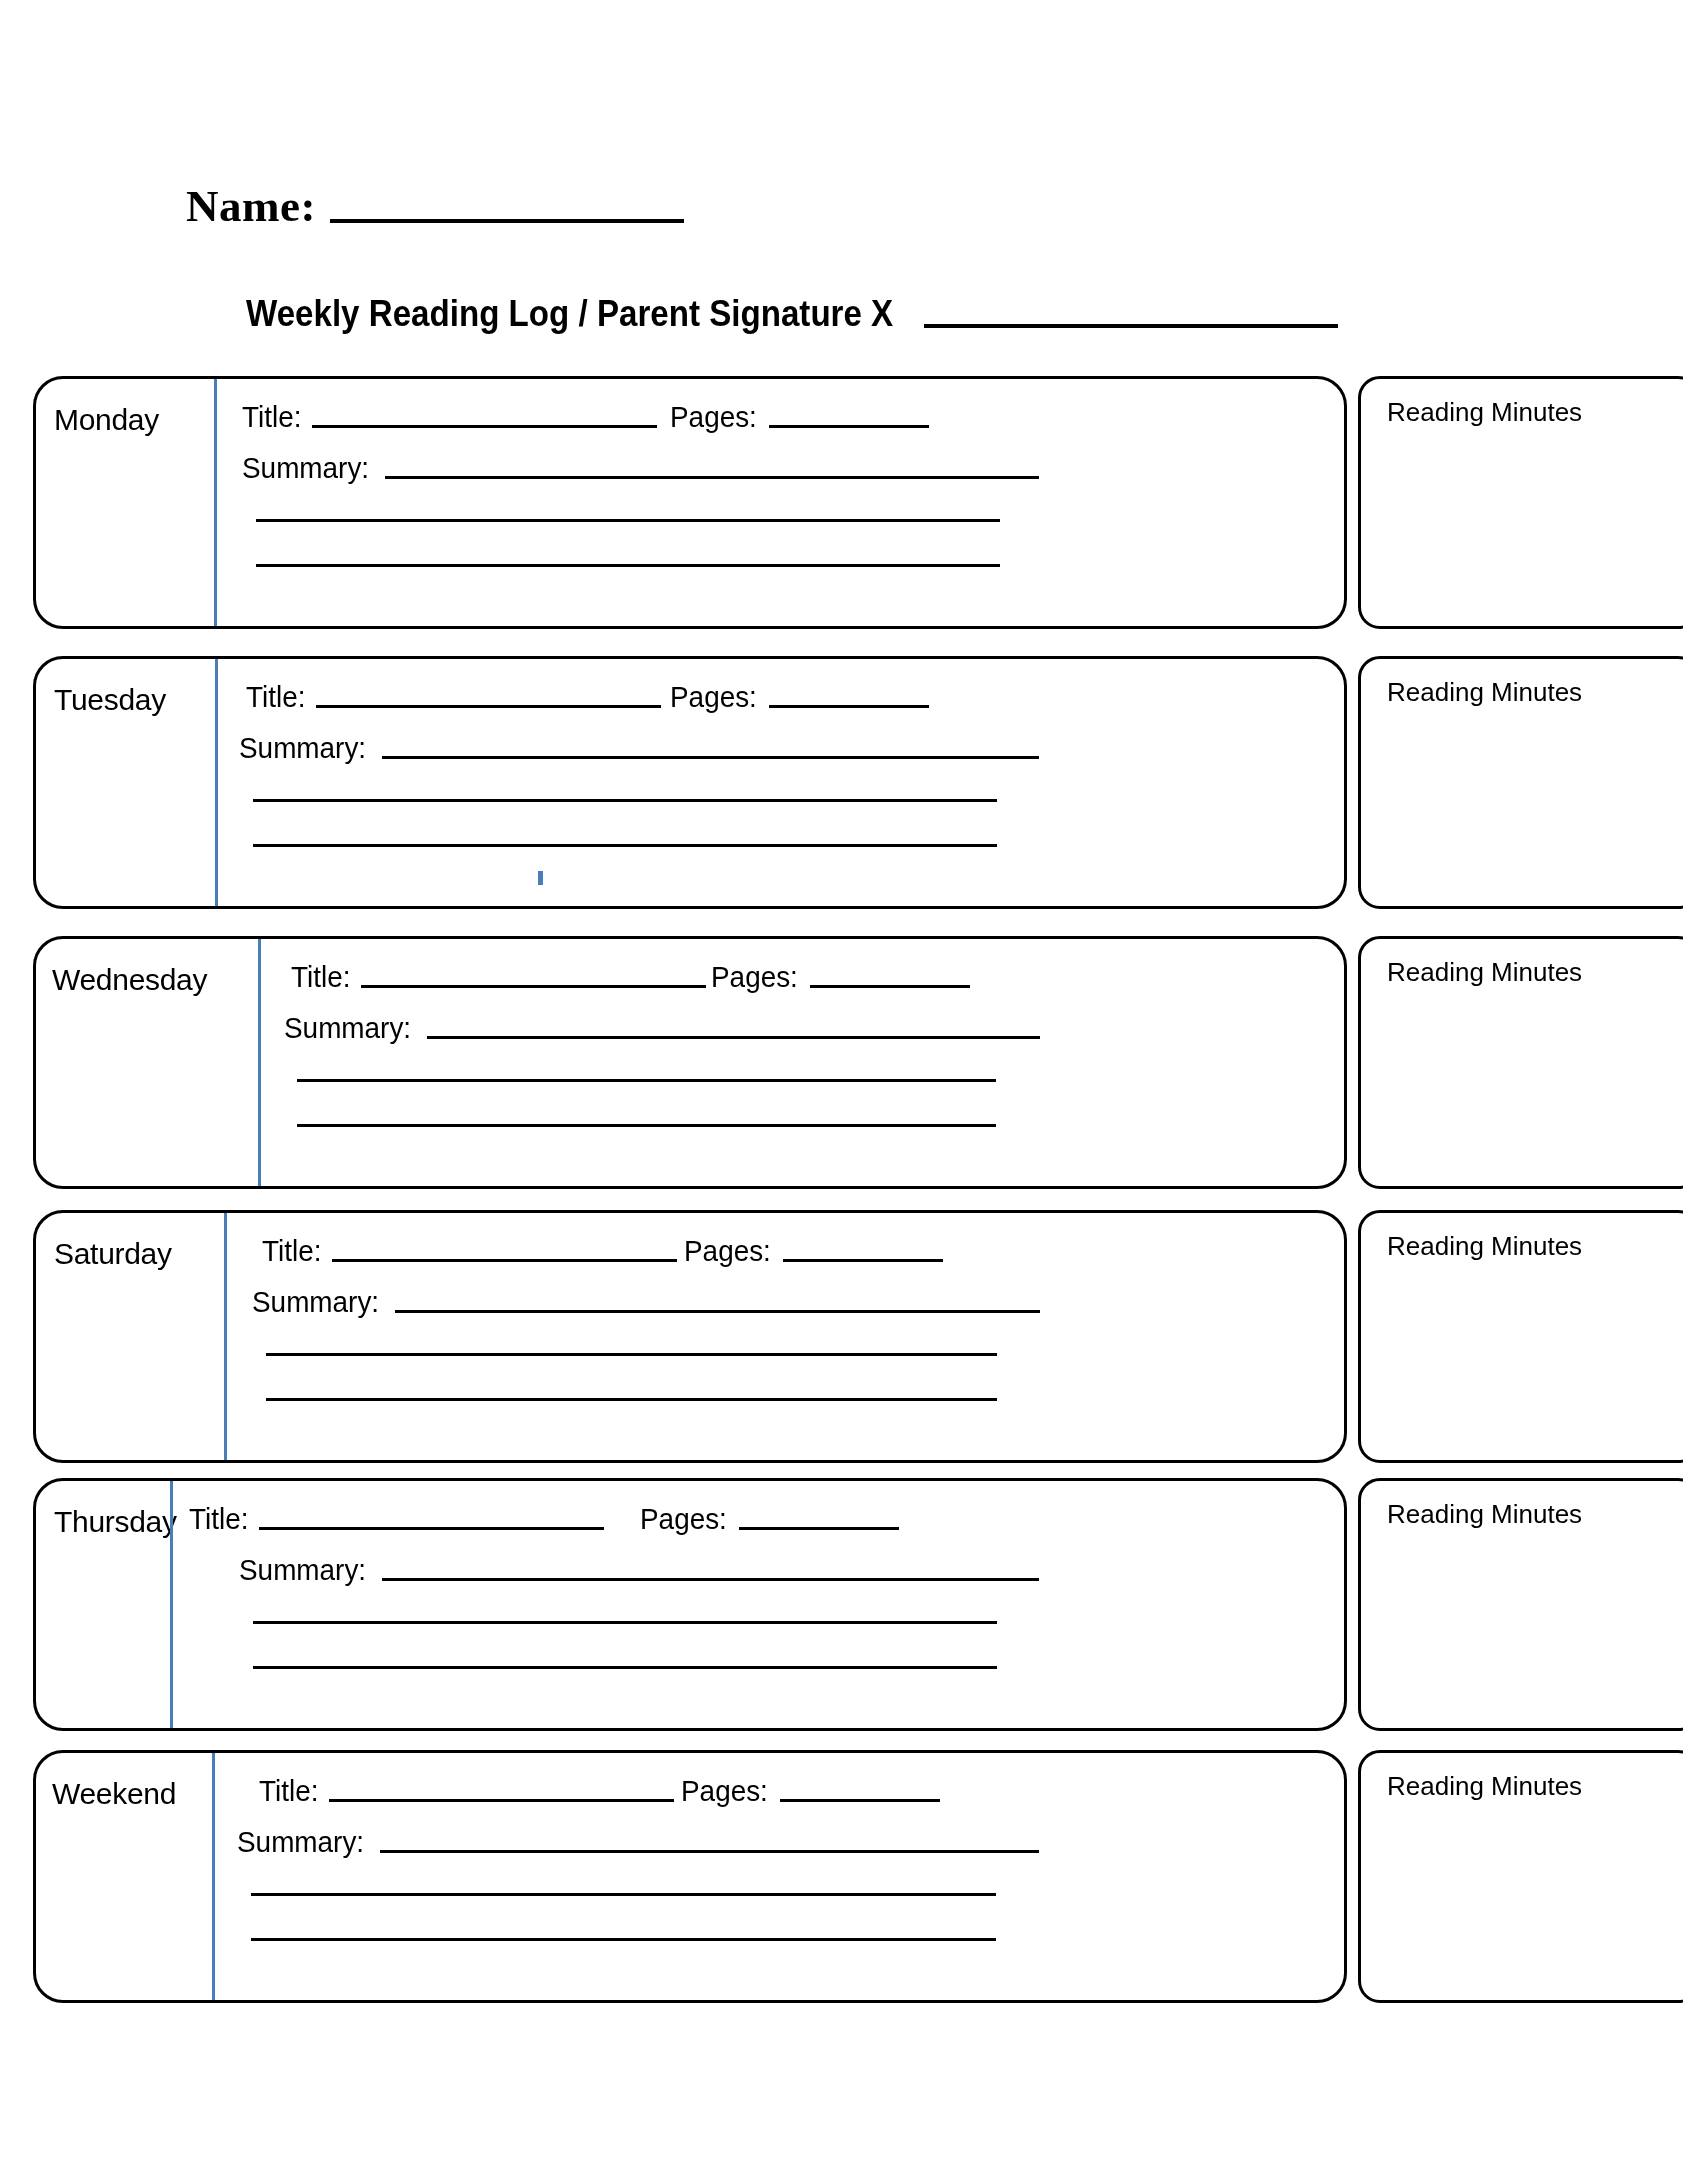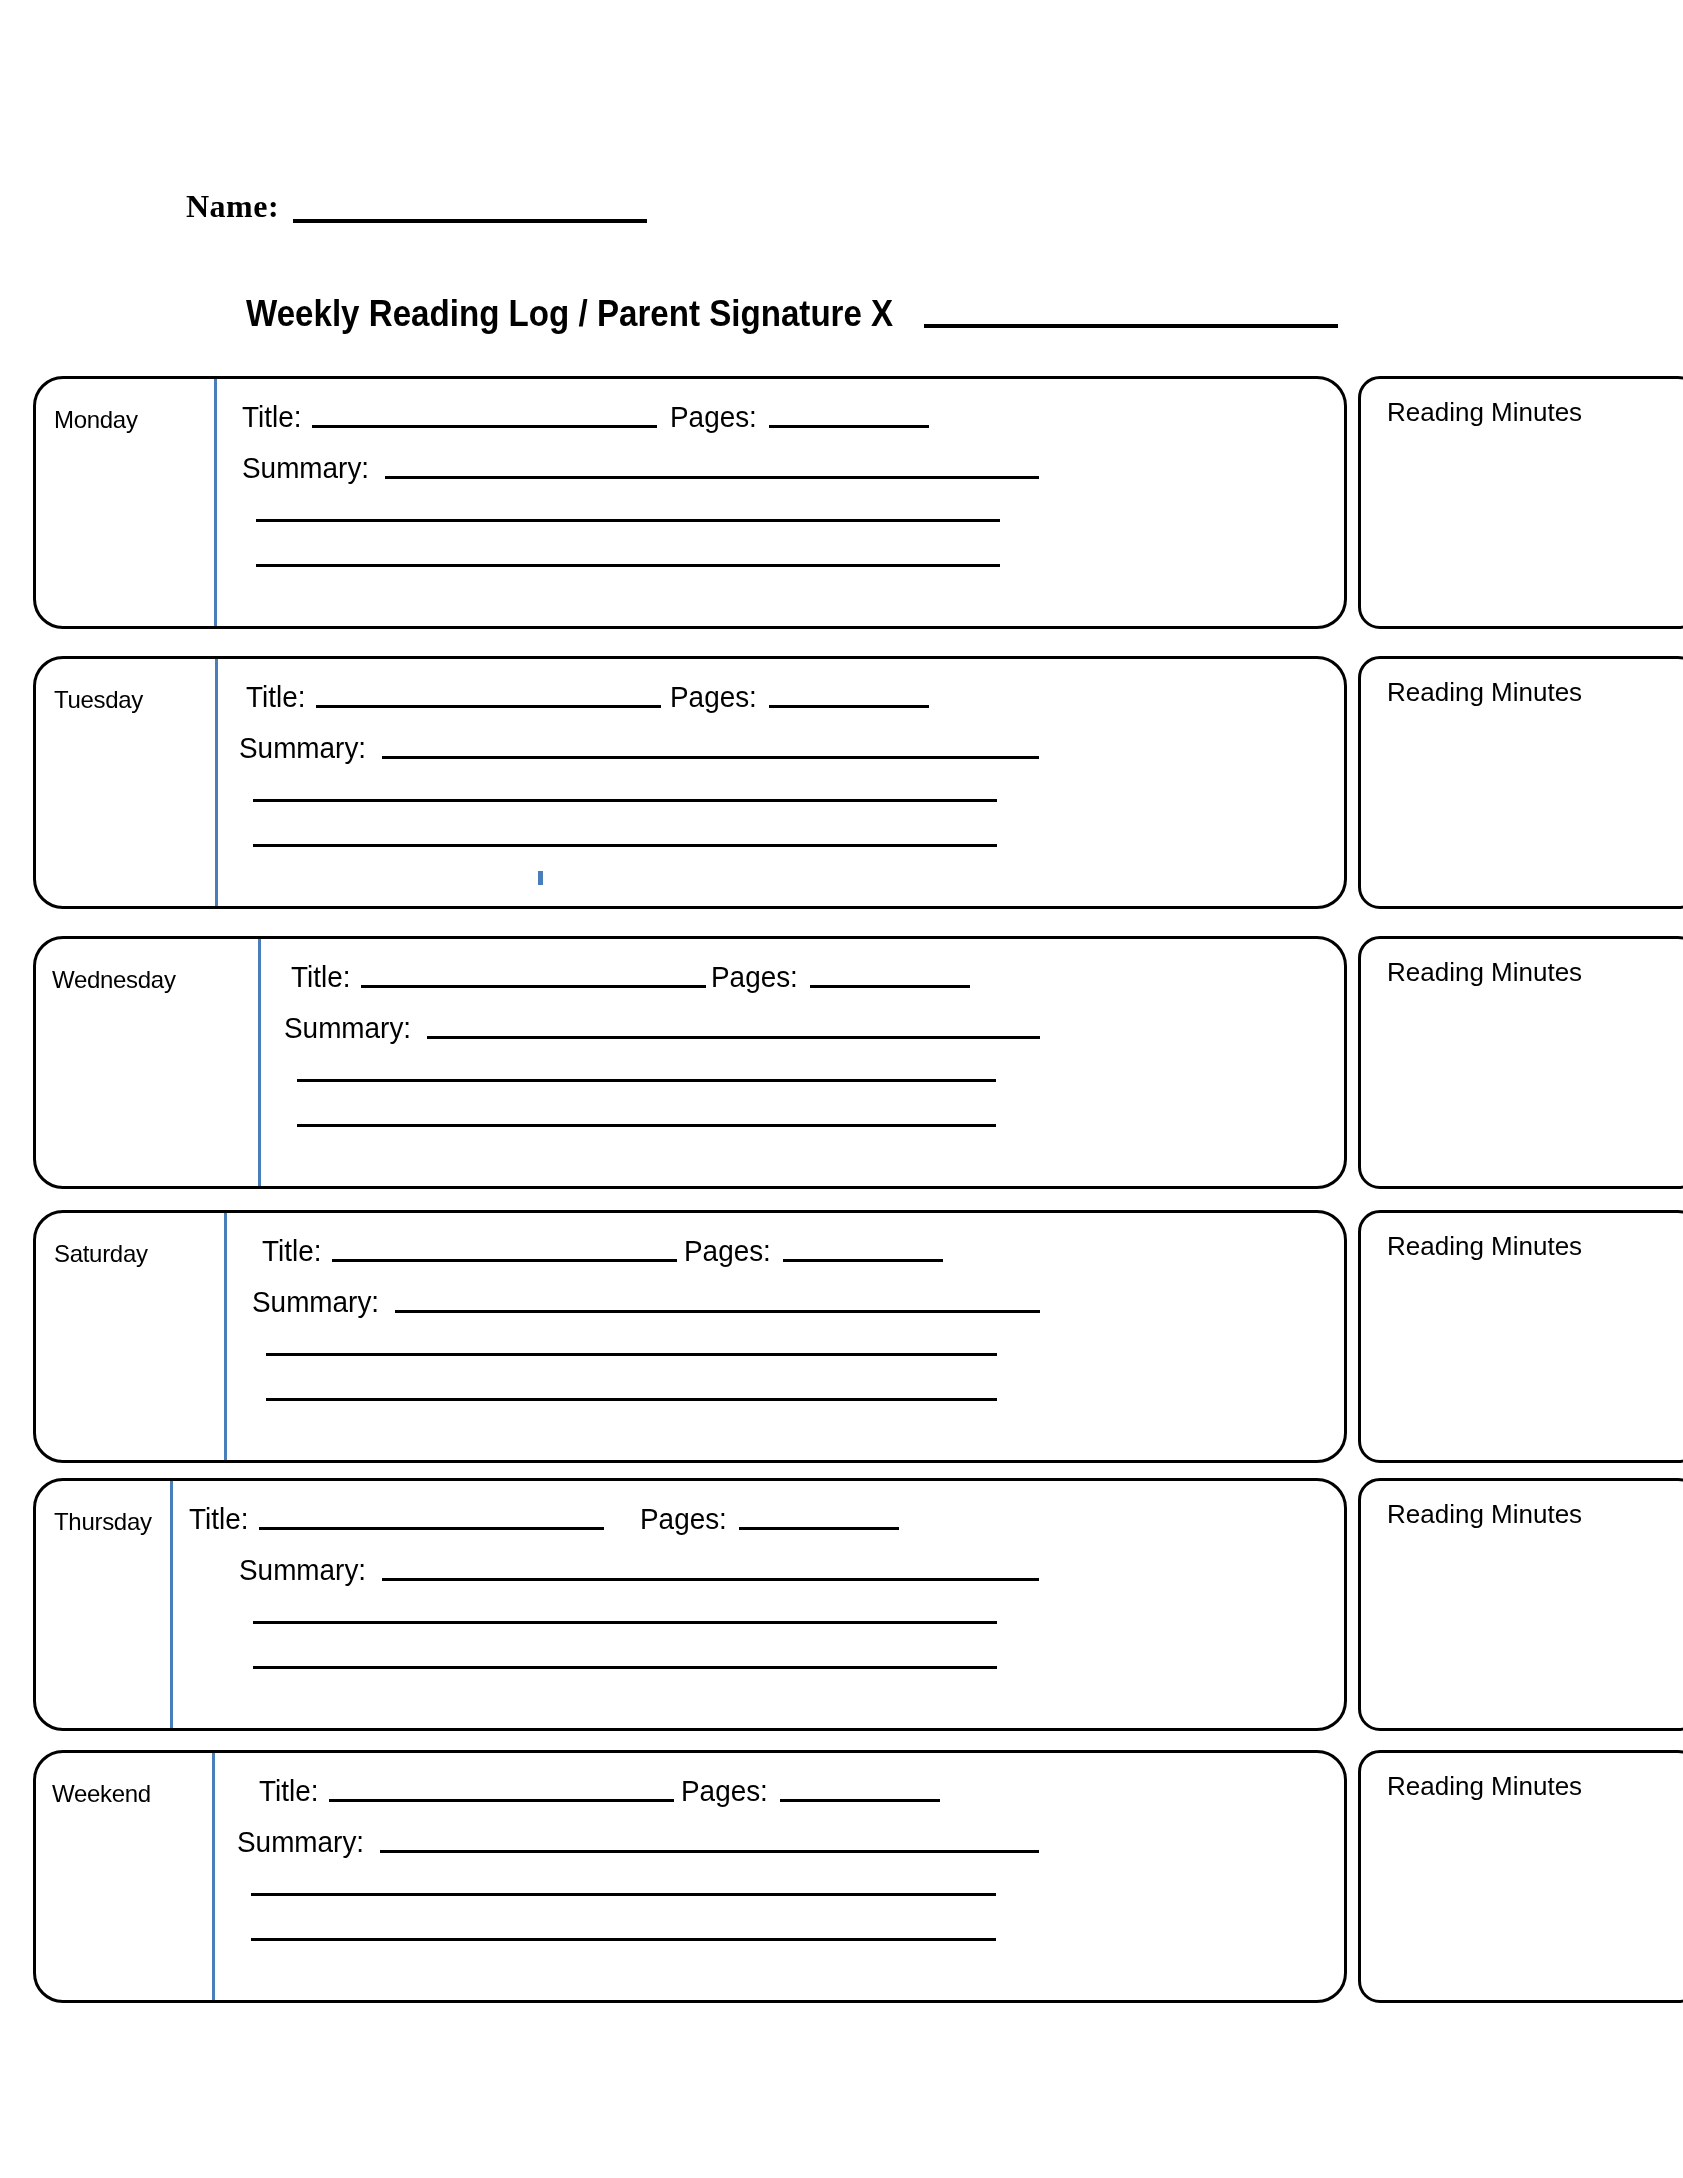--- a/index.html
+++ b/index.html
@@ -34,21 +34,21 @@
   .date-group {
     position: absolute;
     left: 1028px;
     top: 0;
     display: flex;
     align-items: flex-end;
   }
   .serif-label {
     font-family: "Liberation Serif", "DejaVu Serif", serif;
     font-weight: bold;
-    font-size: 32px;
+    font-size: 45px;
     line-height: 46px;
     letter-spacing: 0.5px;
     white-space: nowrap;
   }
   .blank-rule {
     border-bottom: 4px solid #000;
     height: 0;
     margin-bottom: 6px;
   }
   .name-rule { width: 354px; margin-left: 14px; }
@@ -110,21 +110,21 @@
     position: absolute;
     left: 26px;
     top: 18px;
     font-size: 26px;
     line-height: 30px;
     white-space: nowrap;
   }
 
   .day-label {
     position: absolute;
-    font-size: 24px;
+    font-size: 30px;
     line-height: 42px;
     white-space: nowrap;
     letter-spacing: -0.3px;
   }
   .divider {
     position: absolute;
     top: 0;
     width: 3px;
     height: 100%;
     background: #4a7ebb;

